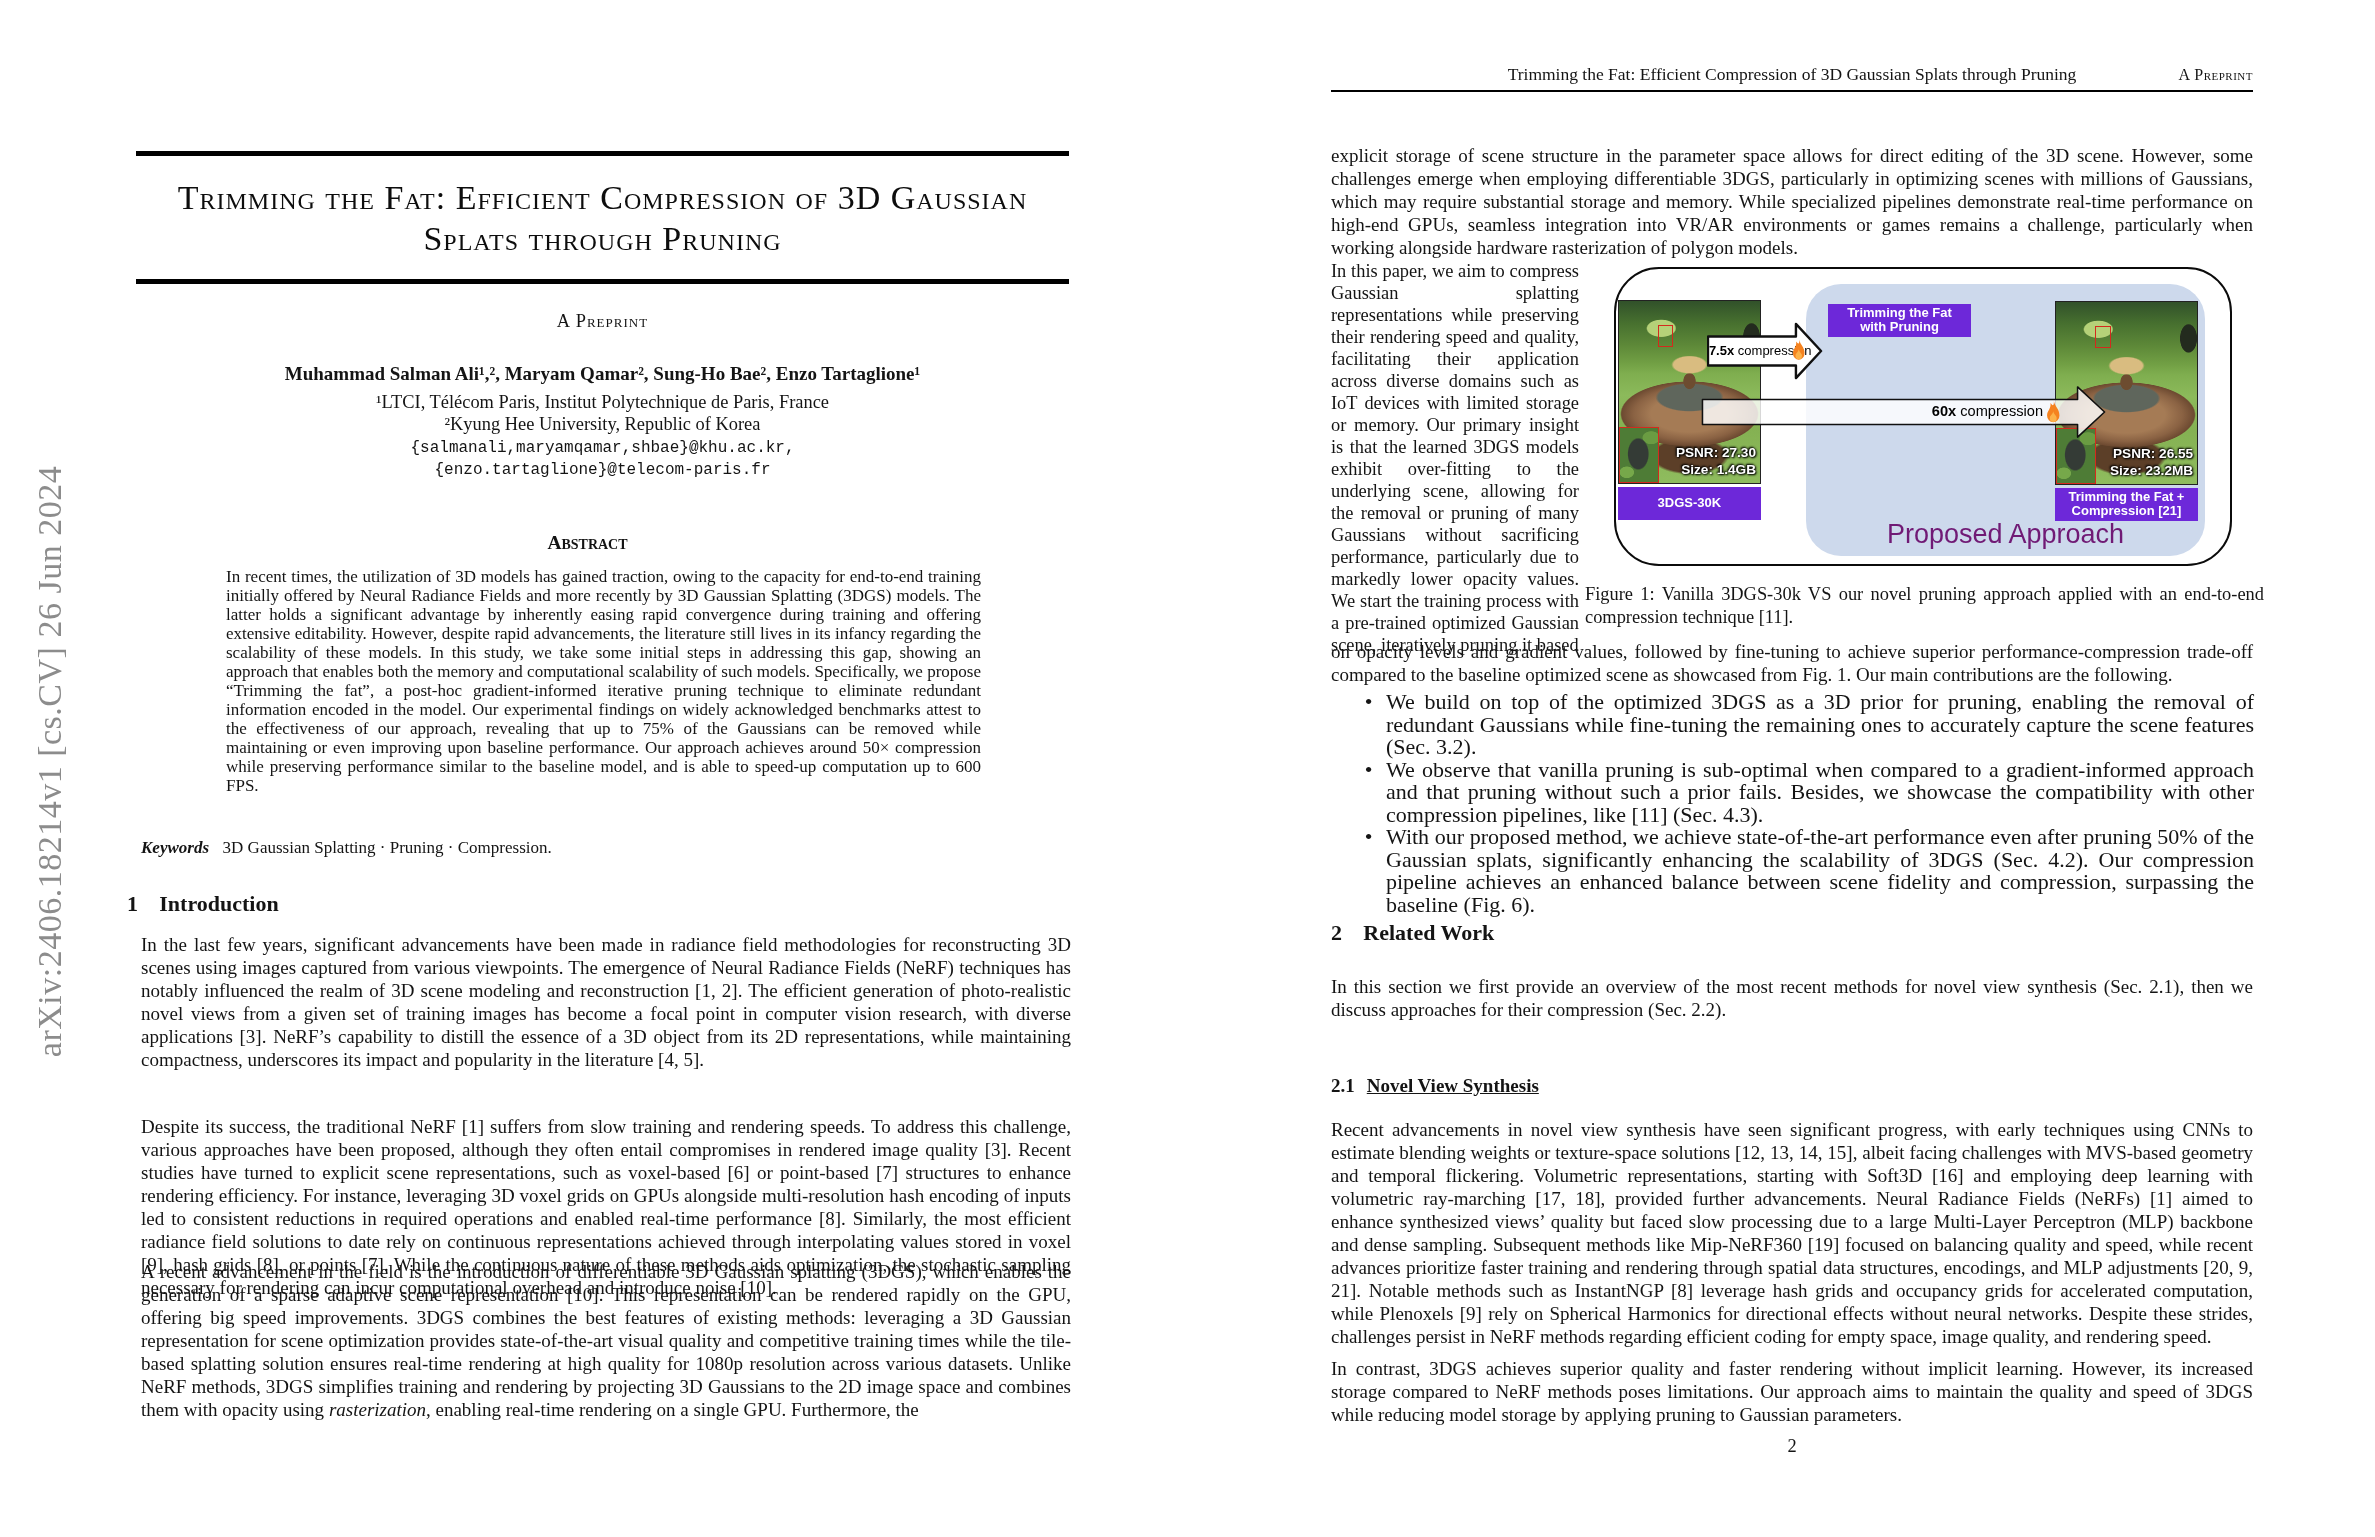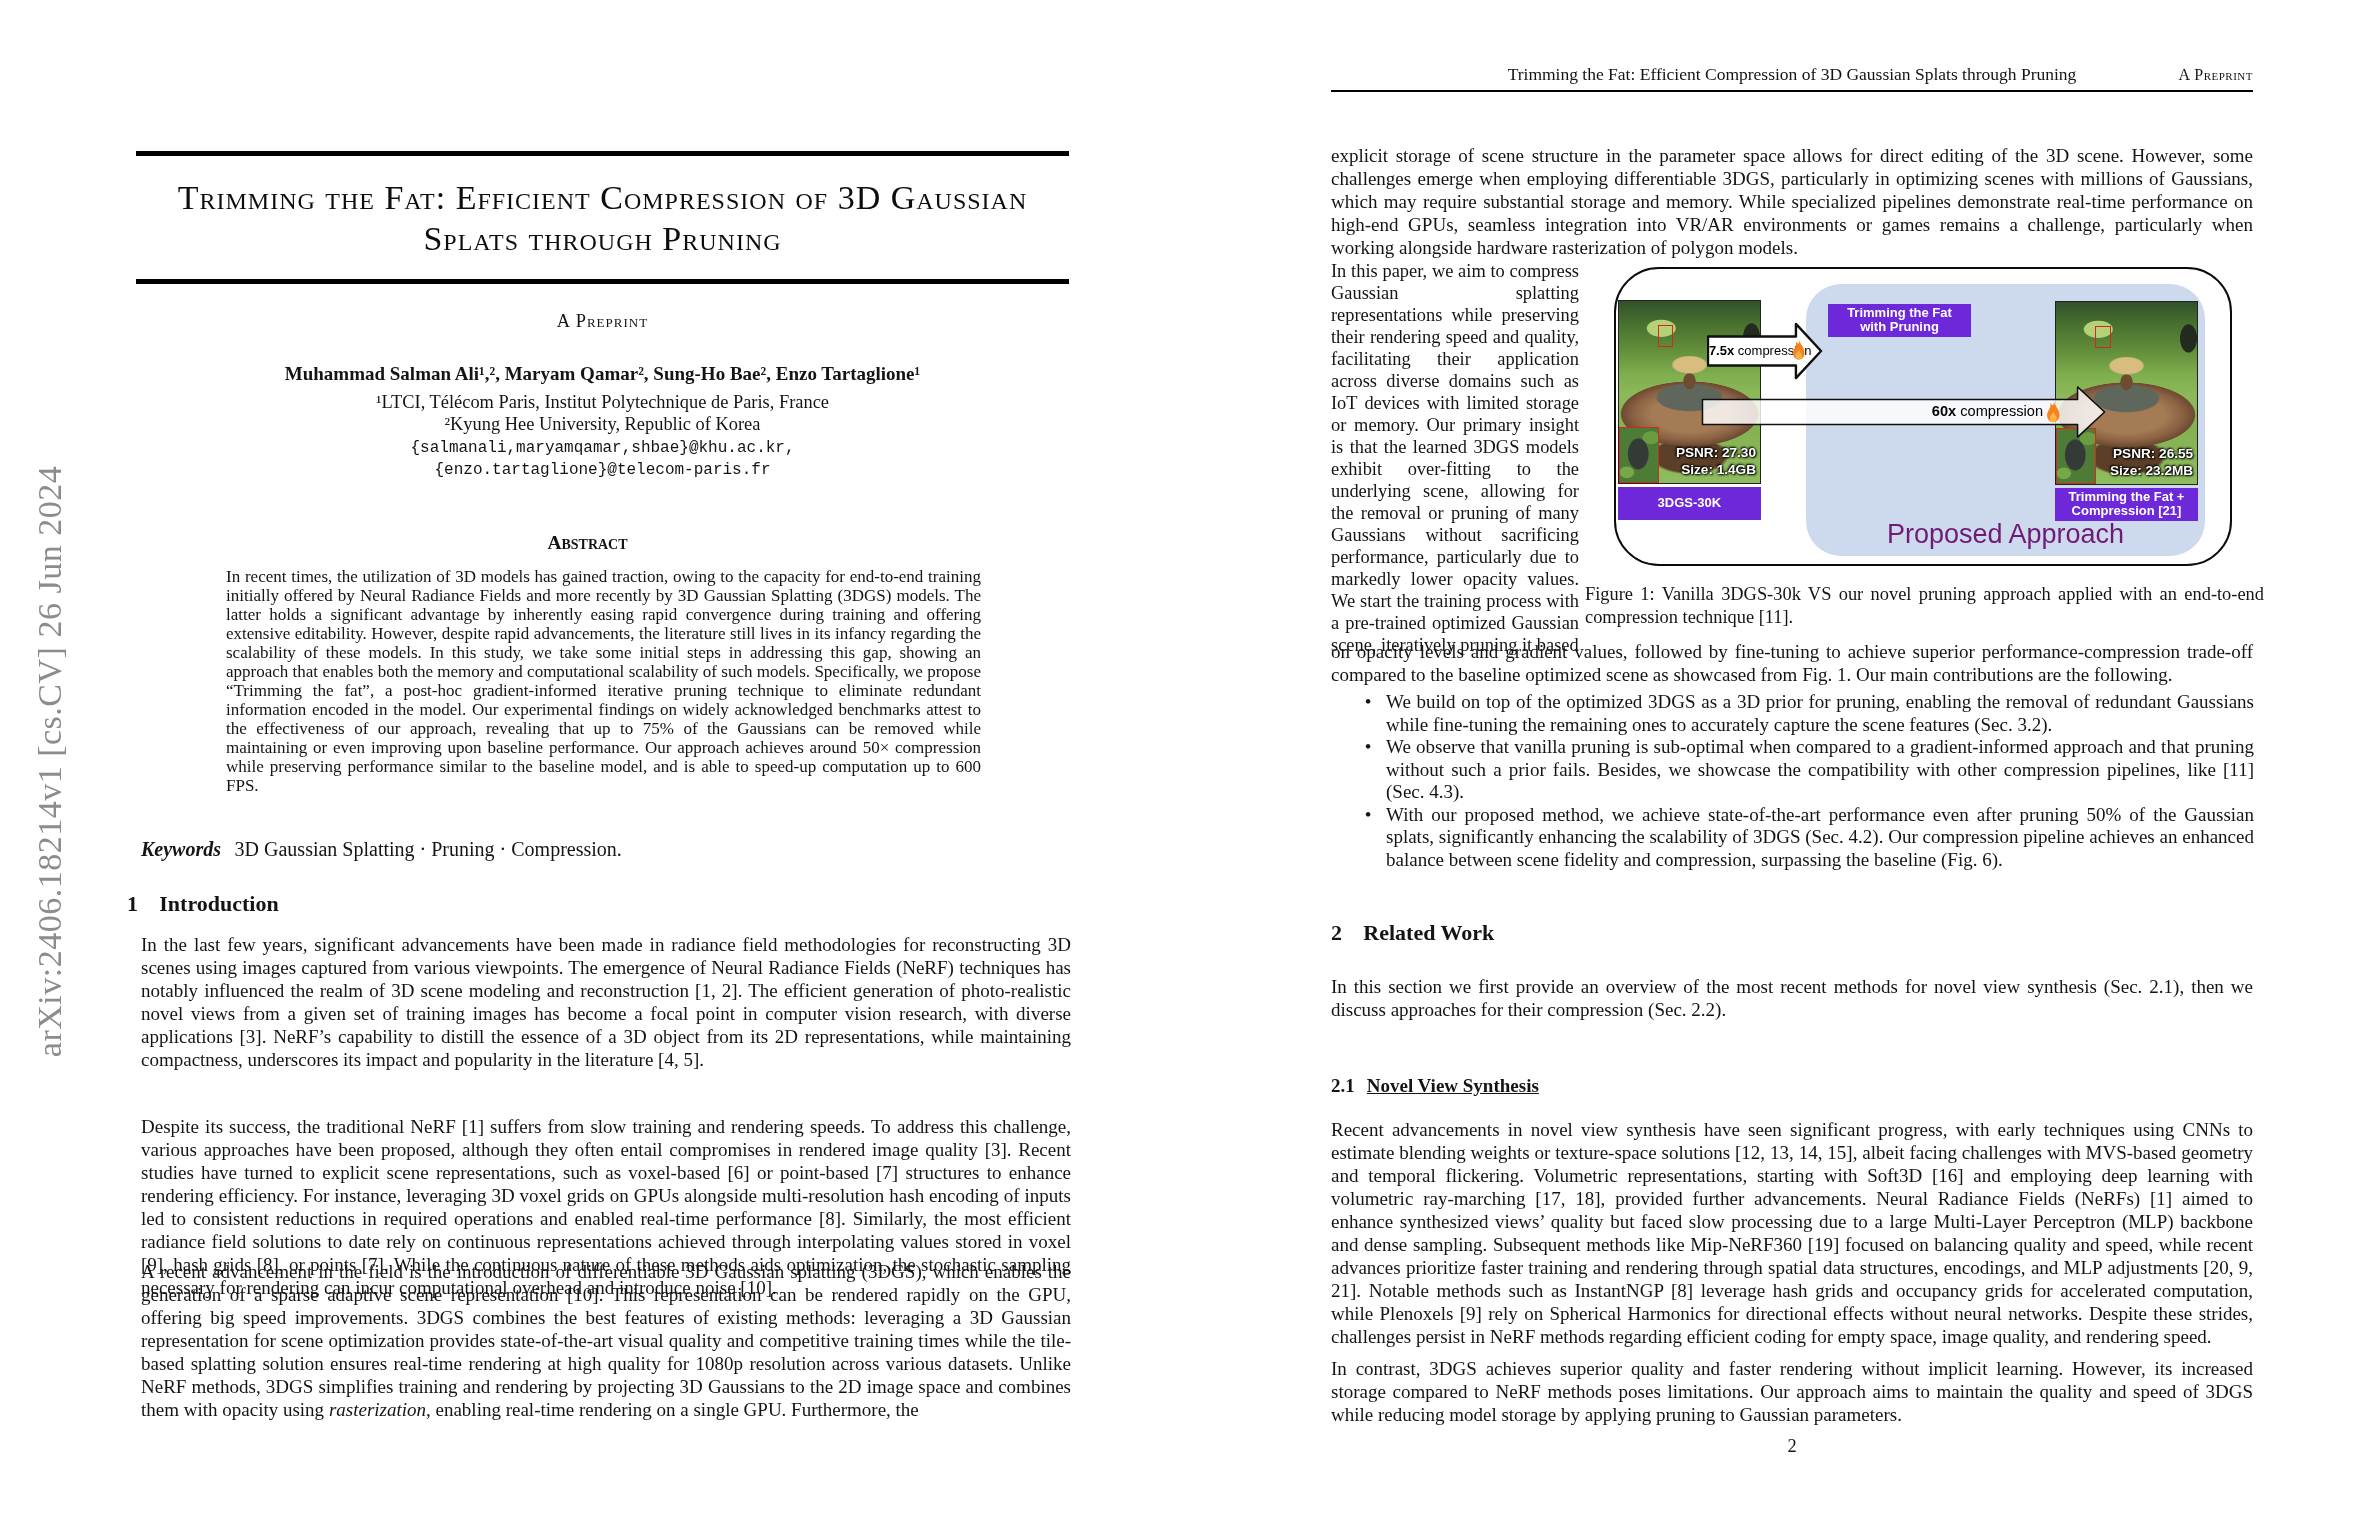--- a/index.html
+++ b/index.html
@@ -23,42 +23,42 @@
     font-weight:bold;font-size:19px;}
   .affil{position:absolute;left:136px;width:933px;text-align:center;font-size:18.4px;}
   .af1{top:392px;} .af2{top:414px;}
   .email{position:absolute;left:136px;width:933px;text-align:center;
     font-family:"Liberation Mono",monospace;font-size:16px;}
   .em1{top:439px;} .em2{top:461px;}
   .abs-head{position:absolute;left:121px;top:532px;width:933px;text-align:center;
     font-weight:bold;font-variant:small-caps;font-size:19.4px;}
   .abstract{position:absolute;left:226px;top:567px;width:755px;text-align:justify;
     font-size:17px;line-height:19px;}
-  .keywords{position:absolute;left:141px;top:838px;width:930px;font-size:20px;}
+  .keywords{position:absolute;left:141px;top:838px;width:930px;font-size:17px;}
   .kw{font-weight:bold;font-style:italic;margin-right:13.6px;}
   .sec{position:absolute;font-weight:bold;font-size:22px;margin:0;}
   .sect{margin-left:21.3px;}
   .sec1{left:127px;top:891px;}
   .bodyp{position:absolute;text-align:justify;font-size:19px;line-height:23px;margin:0;}
   .p1{left:141px;top:933px;width:930px;}
   .p2{left:141px;top:1079px;width:930px;margin-top:36px;}
   .p3{left:141px;top:1260px;width:930px;}
 
   
   .hdr-title{position:absolute;left:1331px;top:64px;width:922px;text-align:center;font-size:17.5px;}
   .hdr-preprint{position:absolute;left:2059px;top:66px;width:194px;text-align:right;
     font-variant:small-caps;font-size:16px;letter-spacing:0.5px;}
   .hdr-rule{left:1331px;top:90px;width:922px;height:1.9px;}
   .p0{left:1331px;top:144px;width:922px;}
   .colnarrow{left:1331px;top:260px;width:248px;line-height:22px;font-size:18.4px;hyphens:auto;}
   .caption{position:absolute;left:1585px;top:583px;width:679px;font-size:18.4px;
     line-height:23px;text-align:justify;}
   .p1b{left:1331px;top:640px;width:922px;}
   .bullets{position:absolute;left:1357px;top:691px;width:897px;margin:0;padding:0;
-    list-style:none;font-size:19px;line-height:22.5px;}
+    list-style:none;font-size:22px;line-height:22.5px;}
   .bullets li{position:relative;padding-left:29px;text-align:justify;margin:0;}
   .bullets li::before{content:"\2022";position:absolute;left:7.8px;}
   .sec2{left:1331px;top:920px;}
   .p2b{left:1331px;top:975px;width:922px;}
   .sec21{position:absolute;left:1331px;top:1075px;font-weight:bold;font-size:19px;margin:0;}
   .sec21 .sect{margin-left:12px;text-decoration:underline;}
   .p3b{left:1331px;top:1118px;width:922px;}
   .p4b{left:1331px;top:1357px;width:922px;}
   .pagenum{position:absolute;left:1331px;top:1436px;width:922px;text-align:center;font-size:18.4px;}
 

